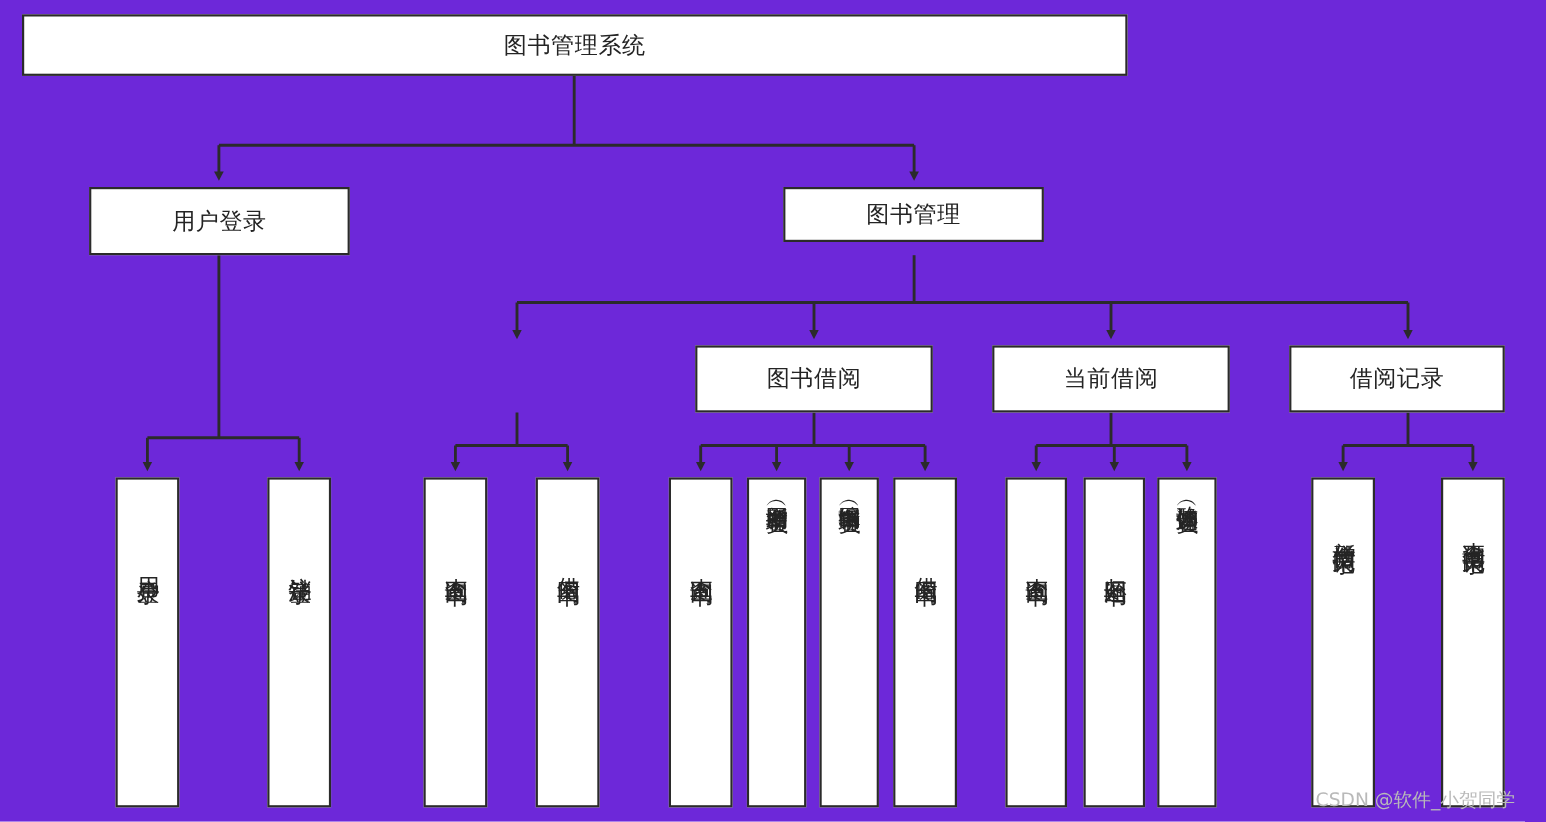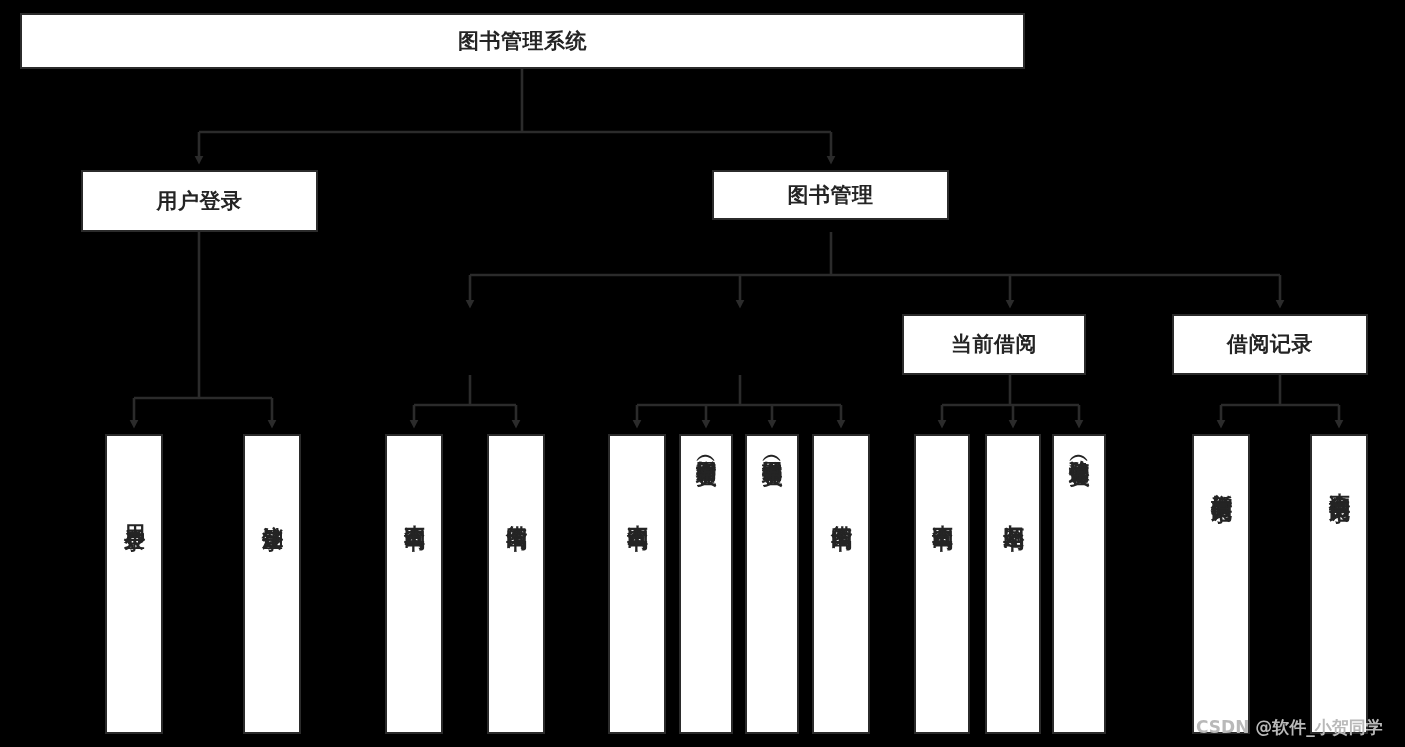--- a/index.html
+++ b/index.html
@@ -8,23 +8,22 @@
     padding: 0;
     background: #ffffff;
   }
   body {
     font-family: "DejaVu Sans", "Liberation Sans", sans-serif;
   }
   #canvas {
     position: relative;
     width: 1405px;
     height: 747px;
-    background: #000000;
+    background: #6d28d9;
     overflow: hidden;
-    font-weight: bold;
   }
   svg#edges {
     position: absolute;
     left: 0;
     top: 0;
     width: 1405px;
     height: 747px;
     pointer-events: none;
   }
   .node {
@@ -134,21 +133,24 @@
     <span class="node-label">图书管理系统</span>
   </div>
 
   <div class="node horiz" style="left:81px; top:170px; width:237px; height:62px;">
     <span class="node-label">用户登录</span>
   </div>
   <div class="node horiz" style="left:712px; top:170px; width:237px; height:50px;">
     <span class="node-label">图书管理</span>
   </div>
 
-  <div class="node horiz" style="left:902px; top:314px; width:184px; height:61px;">
+  <div class="node horiz" style="left:632px; top:314px; width:216px; height:61px;">
+    <span class="node-label">图书借阅</span>
+  </div>
+  <div class="node horiz" style="left:902px; top:314px; width:216px; height:61px;">
     <span class="node-label">当前借阅</span>
   </div>
   <div class="node horiz" style="left:1172px; top:314px; width:196px; height:61px;">
     <span class="node-label">借阅记录</span>
   </div>
 
   <div class="node vert" style="left:105px; top:434px; width:58px; height:300px; padding-top:72px;">
     <span class="node-label">用户登录</span>
   </div>
   <div class="node vert" style="left:243px; top:434px; width:58px; height:300px; padding-top:72px;">

